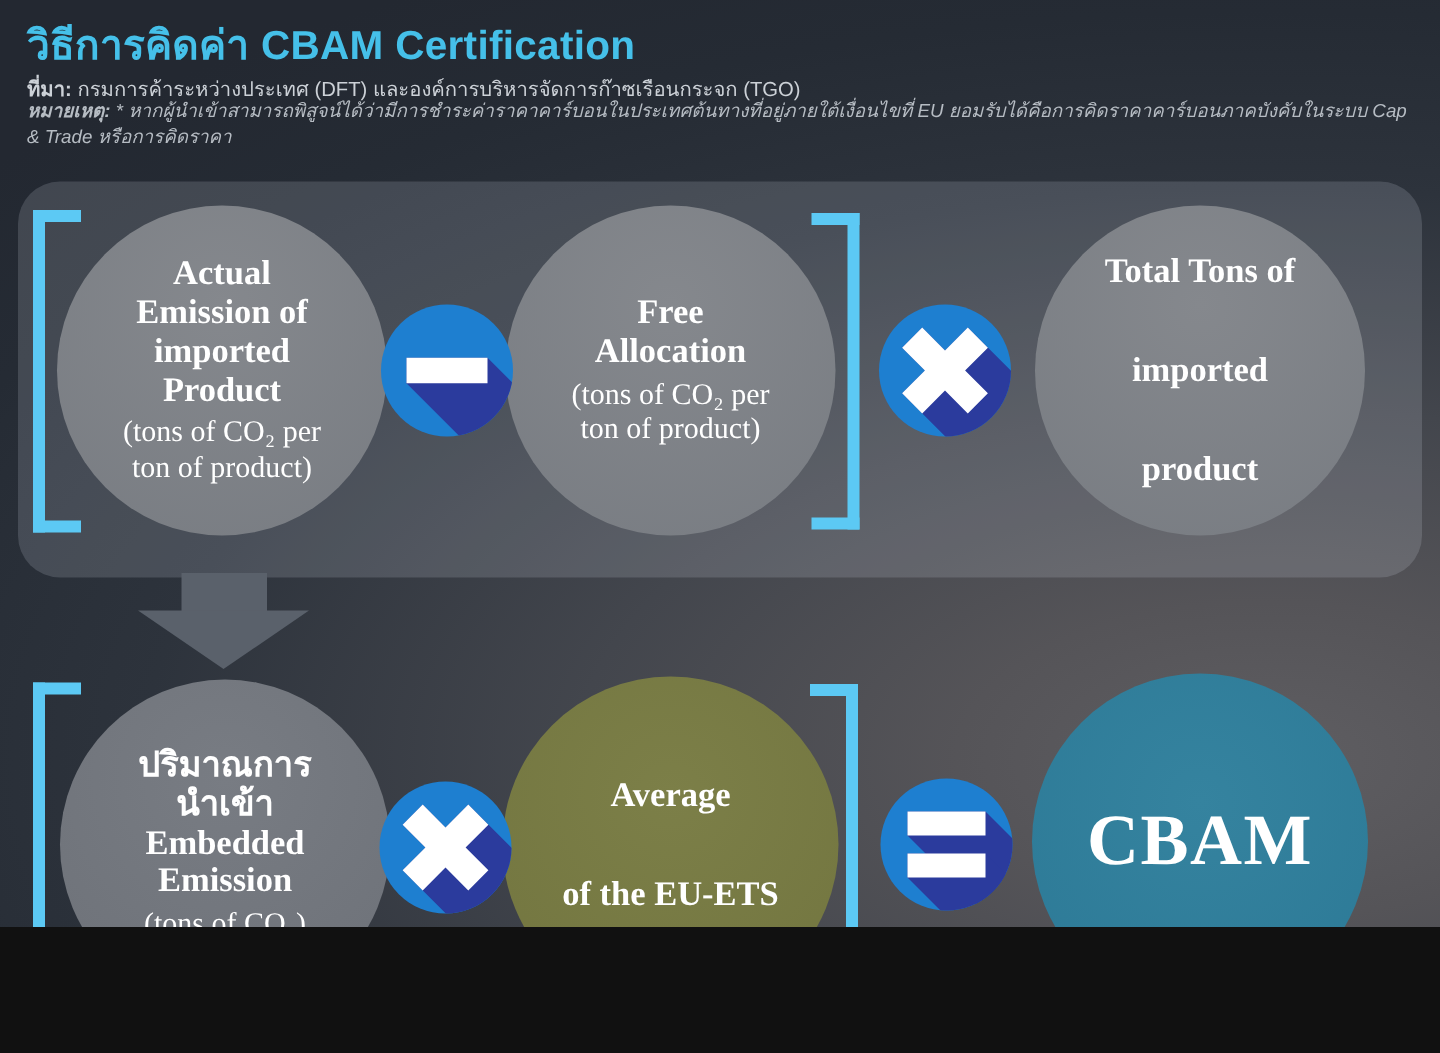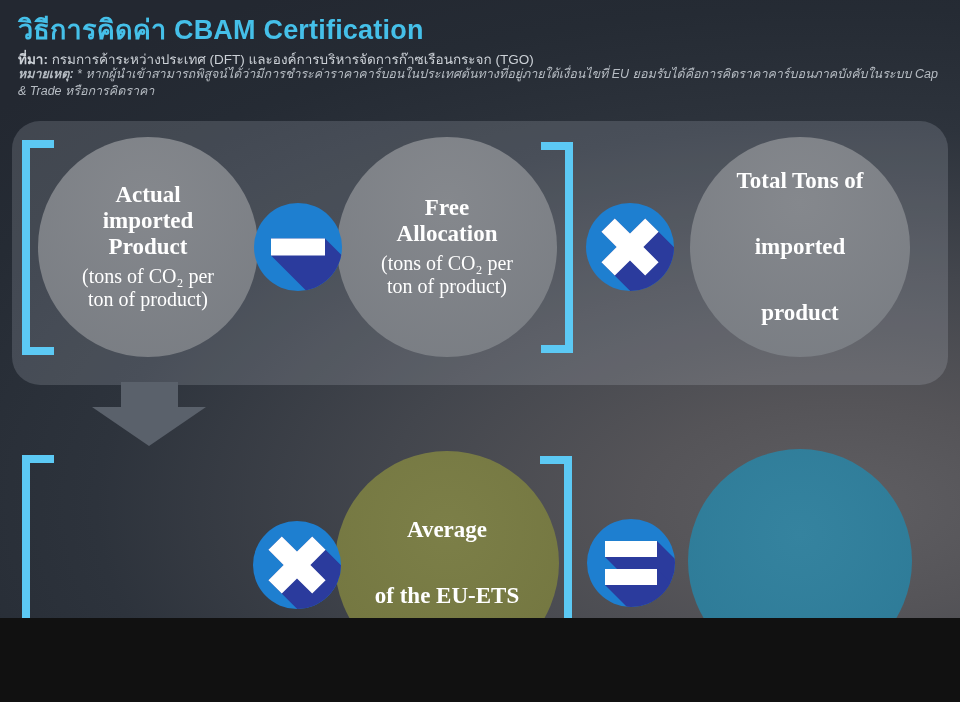--- a/index.html
+++ b/index.html
@@ -66,20 +66,21 @@
     </div>
   </div>
 
   <div class="panel"></div>
 
   <div class="bracket open" style="left:22px;top:140px;height:215px;"></div>
   <div class="bracket close" style="left:541px;top:142px;height:211px;"></div>
 
   <div class="circle gray1" style="left:38px;top:137px;width:220px;height:220px;">
     <div class="main">Actual</div>
+    <div class="main">Emission of</div>
     <div class="main">imported</div>
     <div class="main">Product</div>
     <div class="sub gap">(tons of CO₂ per</div>
     <div class="sub">ton of product)</div>
   </div>
 
   <div class="circle gray1" style="left:337px;top:137px;width:220px;height:220px;">
     <div class="main">Free</div>
     <div class="main">Allocation</div>
     <div class="sub gap">(tons of CO₂ per</div>
@@ -119,27 +120,35 @@
   </svg>
 
   <div>
     <div class="arrow-shaft"></div>
     <div class="arrow-head"></div>
   </div>
 
   <div class="bracket open" style="left:22px;top:455px;height:214px;"></div>
   <div class="bracket close" style="left:540px;top:456px;height:213px;"></div>
 
+  <div class="circle gray2" style="left:40px;top:453px;width:220px;height:220px;">
+    <div class="main">ปริมาณการ</div>
+    <div class="main">นำเข้า</div>
+    <div class="main">Embedded</div>
+    <div class="main">Emission</div>
+    <div class="sub gap">(tons of CO₂)</div>
+  </div>
 
   <div class="circle olive" style="left:335px;top:451px;width:224px;height:224px;">
     <div class="main">Average</div>
     <div class="main">of the EU-ETS</div>
   </div>
 
   <div class="circle teal" style="left:688px;top:449px;width:224px;height:224px;">
+    <div class="cbam">CBAM</div>
   </div>
 
   <svg class="op" style="left:252px;top:520px;" width="90" height="90" viewBox="-45 -45 90 90">
     <defs>
         <clipPath id="cC">
           <circle cx="0" cy="0" r="44"></circle>
         </clipPath>
       </defs>
     <circle class="opc" r="44"></circle>
     <g clip-path="url(#cC)">

